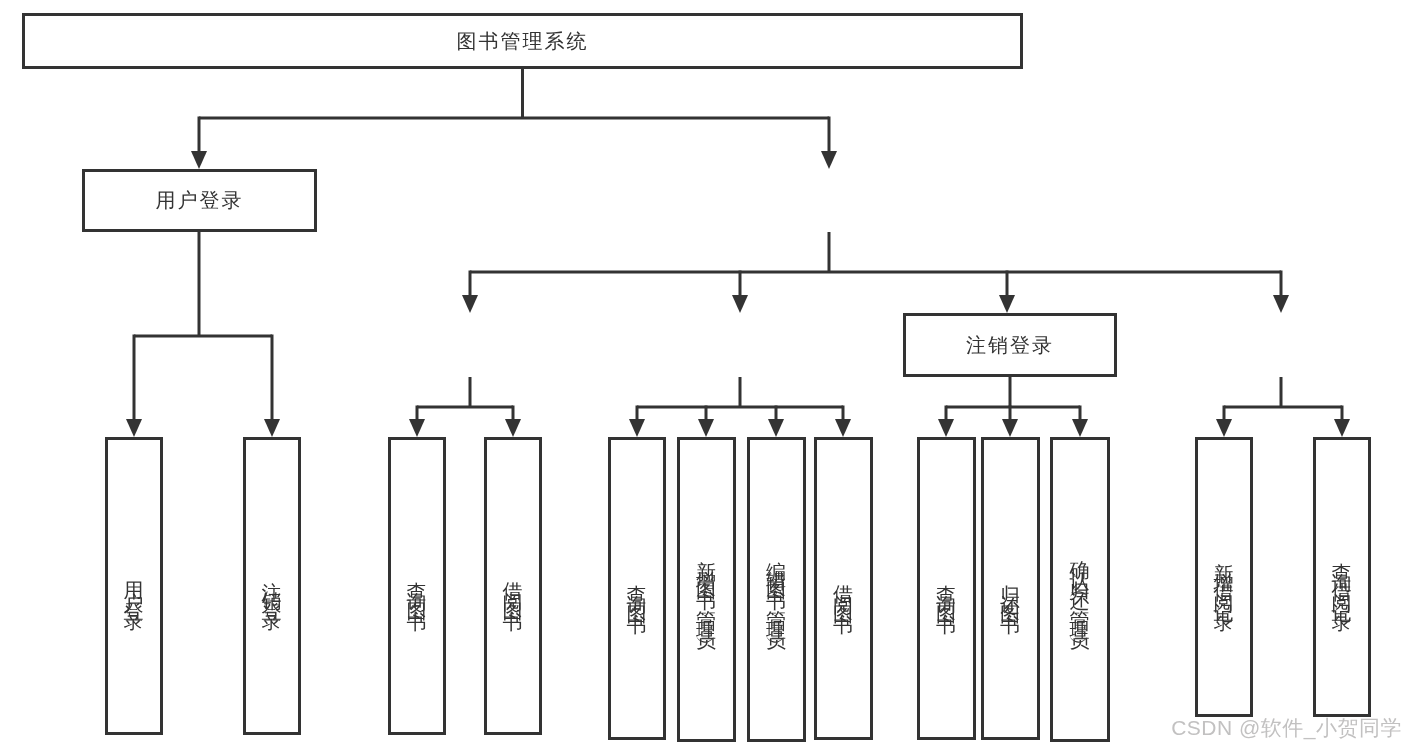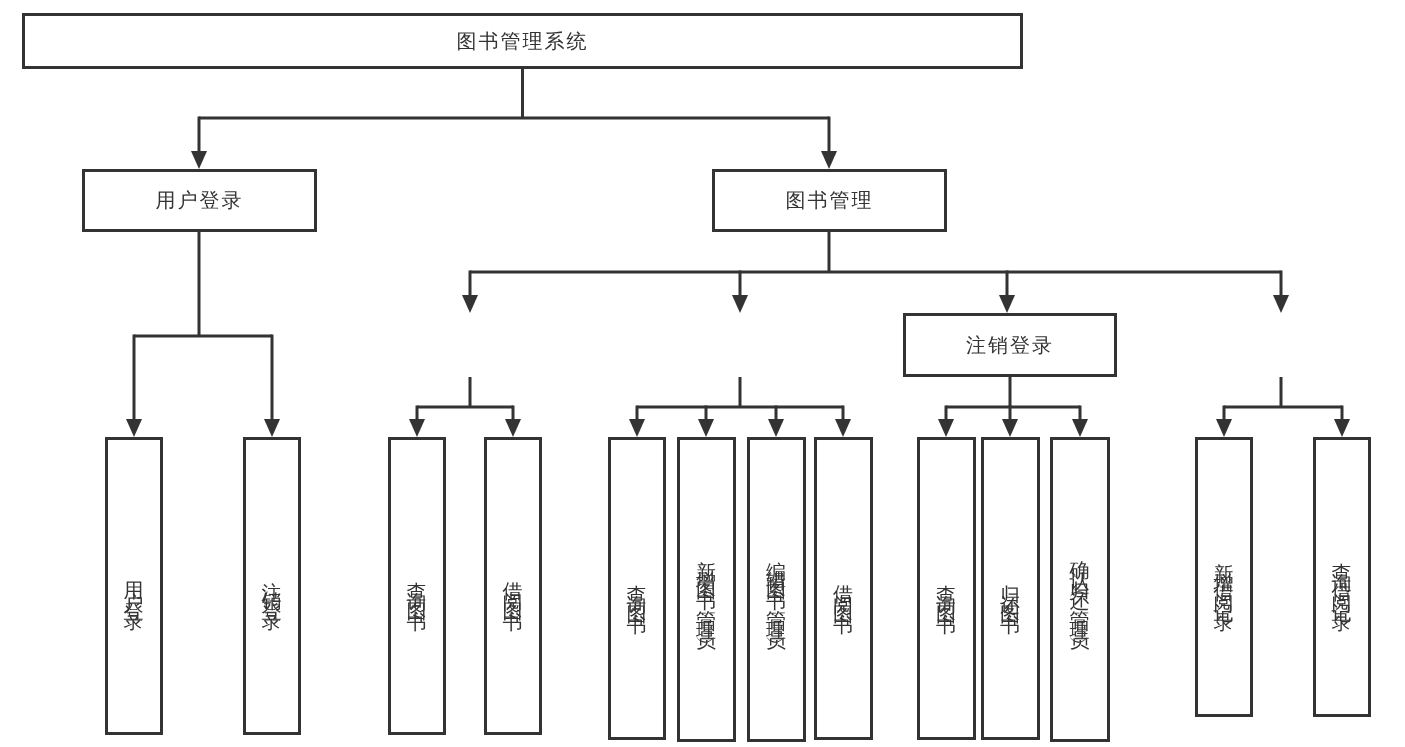--- a/index.html
+++ b/index.html
@@ -129,23 +129,20 @@
     </g>
   </svg>
 
   <div class="box" style="left:22px;top:13px;width:1001px;height:56px">
     <span class="h-label">图书管理系统</span>
   </div>
 
   <div class="box" style="left:82px;top:169px;width:235px;height:63px">
     <span class="h-label">用户登录</span>
   </div>
-  <div class="box" style="left:712px;top:169px;width:235px;height:63px">
-    <span class="h-label">图书管理</span>
-  </div>
 
   <div class="box" style="left:903px;top:313px;width:214px;height:64px">
     <span class="h-label">注销登录</span>
   </div>
 
   <div class="box" style="left:105px;top:437px;width:58px;height:298px">
     <span class="v-label">用户登录</span>
   </div>
   <div class="box" style="left:243px;top:437px;width:58px;height:298px">
     <span class="v-label">注销登录</span>
@@ -177,14 +174,15 @@
   <div class="box" style="left:1050px;top:437px;width:60px;height:305px">
     <span class="v-label">确认归还（管理员）</span>
   </div>
   <div class="box" style="left:1195px;top:437px;width:58px;height:280px">
     <span class="v-label">新增借阅记录</span>
   </div>
   <div class="box" style="left:1313px;top:437px;width:58px;height:280px">
     <span class="v-label">查询借阅记录</span>
   </div>
 
+  <div class="watermark">CSDN @软件_小贺同学</div>
 
 </div>
 
 </body></html>

